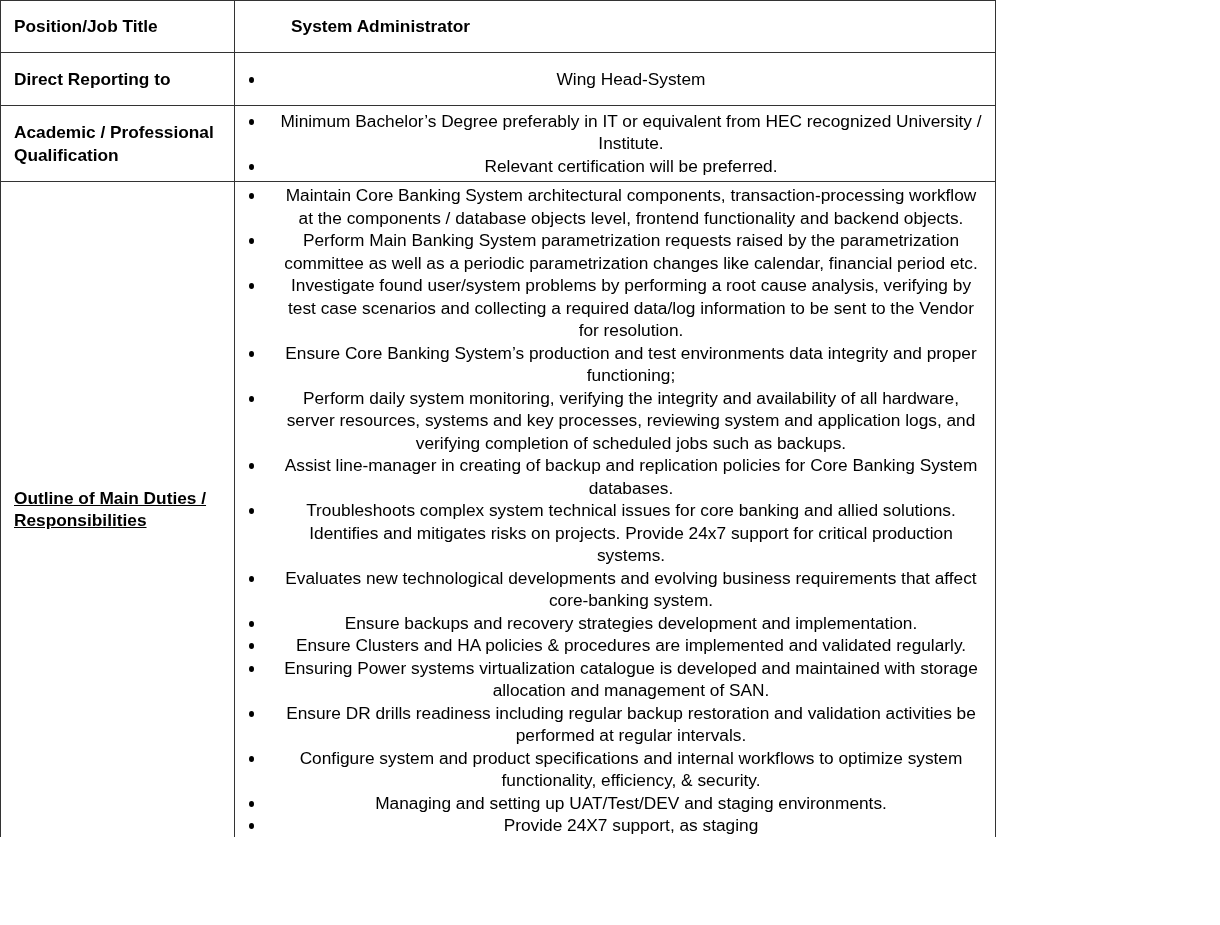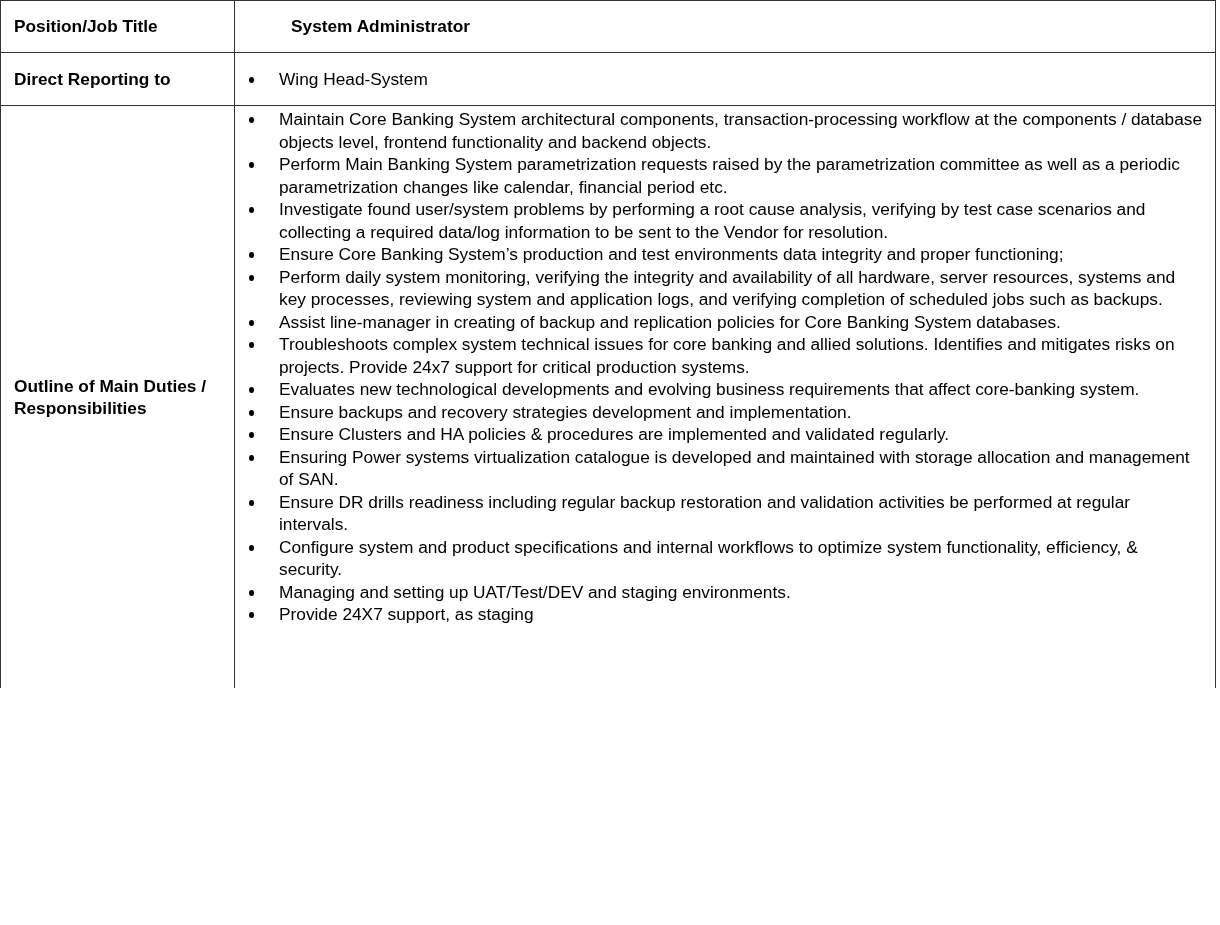--- a/index.html
+++ b/index.html
@@ -5,77 +5,87 @@
   html, body { margin: 0; padding: 0; background: #ffffff; }
   body {
     width: 1220px; height: 925px; overflow: hidden;
     font-family: "Liberation Sans", sans-serif;
     color: #000;
     font-size: 17.3px;
   }
   table.jd {
     border-collapse: collapse;
     position: absolute; left: 0; top: 0;
-    width: 1216px;
+    width: 996px;
     table-layout: fixed;
   }
   table.jd td {
     border: 1.5px solid #333;
     vertical-align: middle;
     padding: 0;
   }
   td.lbl {
     width: 220px;
     font-weight: bold;
     padding-left: 13px !important;
     line-height: 22.5px;
   }
   td.val { padding-left: 12px !important; padding-right: 12px !important; }
   .title-val { font-weight: bold; padding-left: 44px; }
   ul.b { list-style: none; margin: 0; padding: 0; }
   ul.b li {
     position: relative;
     padding-left: 32px;
     line-height: 22.5px;
+    text-align: center;
   }
   ul.b li::before {
     content: "";
     position: absolute;
     left: 2px; top: 9px;
     width: 5px; height: 6px;
     border-radius: 50%;
     background: #000;
   }
   .justify { text-align: justify; }
   tr.r1 td { height: 51px; }
   tr.r2 td { height: 52px; }
   tr.r3 td { height: 75px; }
   tr.r4 td { height: 60px; }
   tr.r5 td { height: 89px; }
   tr.r6 td { height: 580px; vertical-align: top; }
-  tr.r6 td.lbl { vertical-align: middle; }
+  tr.r6 td.lbl { vertical-align: middle; text-decoration: underline; }
   tr.r6 td.val { padding-top: 2px !important; }
   td.no-bottom { border-bottom: none !important; margin-top: 24px; }
 </style>
 </head>
 <body>
 
 <table class="jd">
   <tbody>
       <tr class="r1">
     <td class="lbl">Position/Job Title</td>
     <td class="val">
       <div class="title-val">System Administrator</div>
     </td>
   </tr>
   <tr class="r2">
     <td class="lbl">Direct Reporting to</td>
     <td class="val">
       <ul class="b">
         <li>Wing Head-System</li>
+      </ul>
+    </td>
+  </tr>
+  <tr class="r3">
+    <td class="lbl">Academic / Professional Qualification</td>
+    <td class="val">
+      <ul class="b">
+        <li>Minimum Bachelor’s Degree preferably in IT or equivalent from HEC recognized University / Institute.</li>
+        <li>Relevant certification will be preferred.</li>
       </ul>
     </td>
   </tr>
   <tr class="r6">
     <td class="lbl no-bottom">Outline of Main Duties / Responsibilities</td>
     <td class="val no-bottom">
       <ul class="b">
         <li>Maintain Core Banking System architectural components, transaction-processing workflow at the components / database objects level, frontend functionality and backend objects.</li>
         <li>Perform Main Banking System parametrization requests raised by the parametrization committee as well as a periodic parametrization changes like calendar, financial period etc.</li>
         <li>Investigate found user/system problems by performing a root cause analysis, verifying by test case scenarios and collecting a required data/log information to be sent to the Vendor for resolution.</li>

